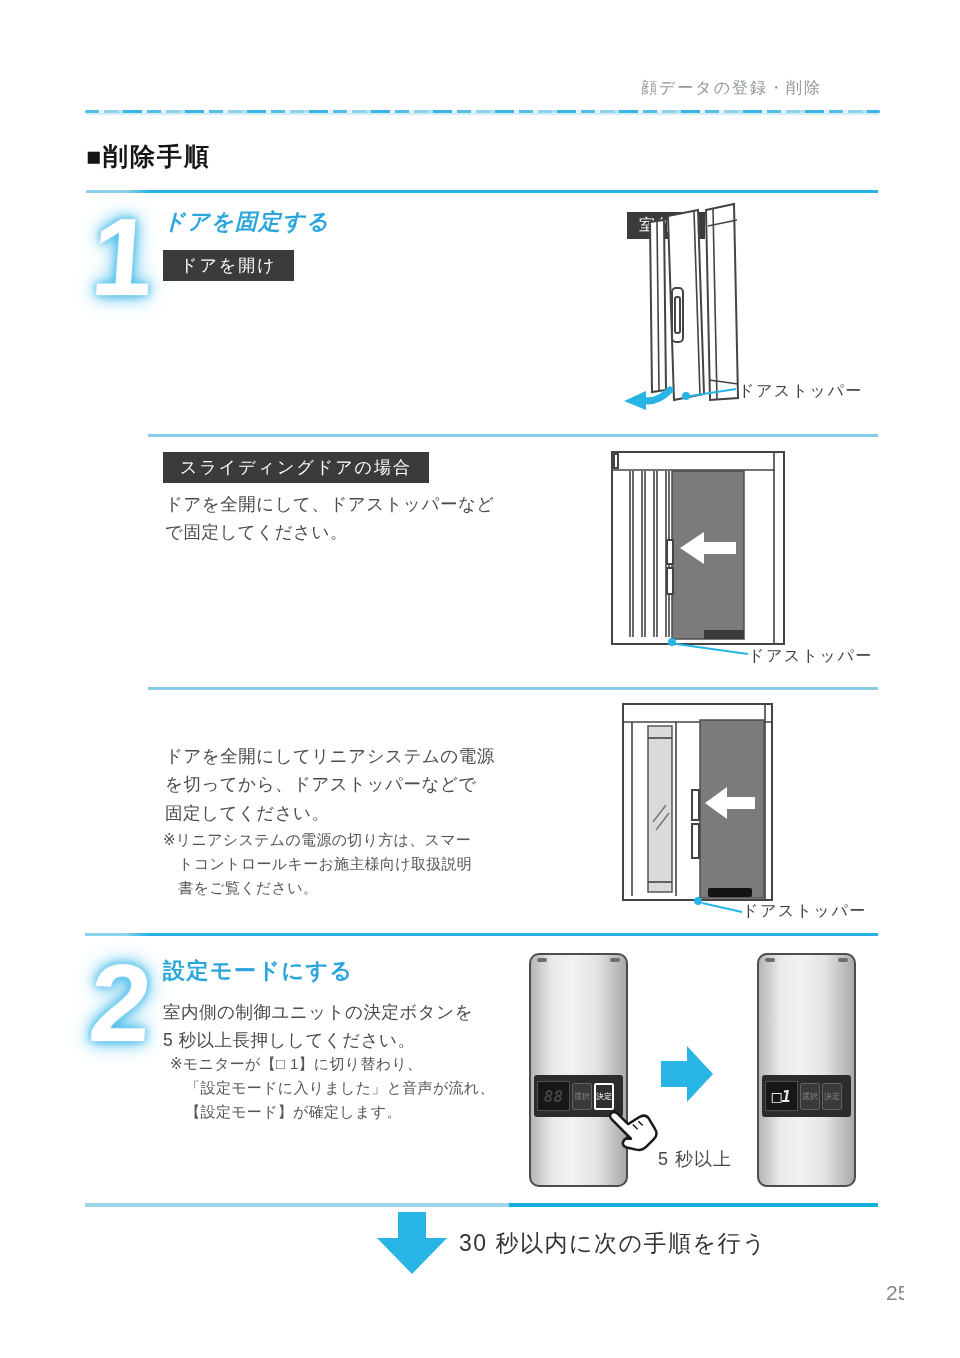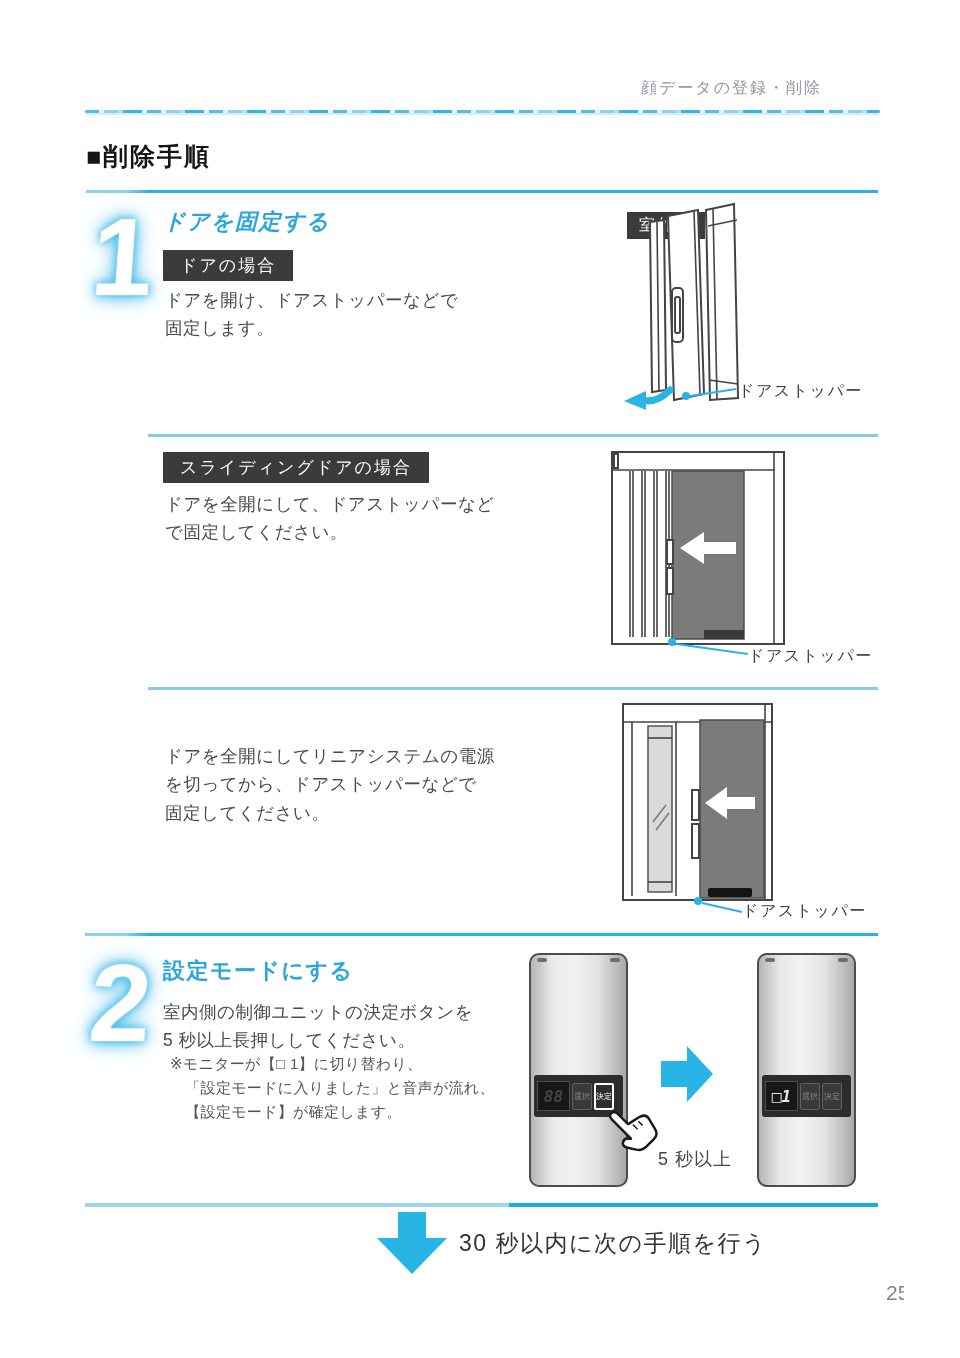--- a/index.html
+++ b/index.html
@@ -67,23 +67,21 @@
 <div class="page">
 
   <div class="hdr">顔データの登録・削除</div>
   <div class="wavy"></div>
   <div class="sec-title">■削除手順</div>
   <div class="rule-cyan" style="left:86px;top:190px;width:792px;"></div>
 
   <div class="step-num" style="left:92px;top:202px;">1</div>
   <div class="step-title" style="left:163px;top:207px;font-style:italic;">ドアを固定する</div>
 
-  <div class="badge" style="left:163px;top:250px;">ドアの場合</div>
-  <div class="body-txt" style="left:165px;top:286px;">ドアを開け、ドアストッパーなどで
-固定します。</div>
+  <div class="badge" style="left:163px;top:250px;">ドアを開け</div>
   <div class="badge sm" style="left:583px;top:212px;margin-left:44px;">室外側</div>
 
   <svg class="abs" style="left:620px;top:200px;" width="260" height="225" viewBox="0 0 260 225">
 
     <polygon class="fr" points="30,22 44,20 46,190 32,192"></polygon>
     <line class="ln" x1="37" y1="21" x2="39" y2="191"></line>
 
     <polygon class="fr" points="86,10 114,4 118,198 90,200"></polygon>
     <line class="ln" x1="93" y1="9" x2="97" y2="199"></line>
     <line class="ln" x1="88" y1="26" x2="117" y2="20"></line>
@@ -141,20 +139,23 @@
     <circle cx="64" cy="196" r="4" fill="#29b4e6"></circle>
     <line x1="68" y1="198" x2="140" y2="208" stroke="#29b4e6" stroke-width="2"></line>
   </svg>
   <div class="stopper" style="left:748px;top:646px;">ドアストッパー</div>
 
   <div class="rule-light" style="left:148px;top:687px;width:730px;"></div>
 
   <div class="body-txt" style="left:165px;top:742px;">ドアを全開にしてリニアシステムの電源
 を切ってから、ドアストッパーなどで
 固定してください。</div>
+  <div class="note-txt" style="left:163px;top:828px;">※リニアシステムの電源の切り方は、スマー
+　トコントロールキーお施主様向け取扱説明
+　書をご覧ください。</div>
 
   <svg class="abs" style="left:610px;top:700px;" width="270" height="218" viewBox="0 0 270 218">
     <rect class="fr" x="13" y="4" width="149" height="196"></rect>
     <line class="ln" x1="14" y1="22" x2="161" y2="22"></line>
     <line class="ln" x1="22" y1="22" x2="22" y2="196"></line>
     <line class="ln" x1="155" y1="5" x2="155" y2="199"></line>
 
     <g>
       <rect x="38" y="26" width="24" height="166" fill="#dadada" stroke="#555" stroke-width="1.5"></rect>
       <line class="ln" x1="38" y1="38" x2="62" y2="38"></line>

